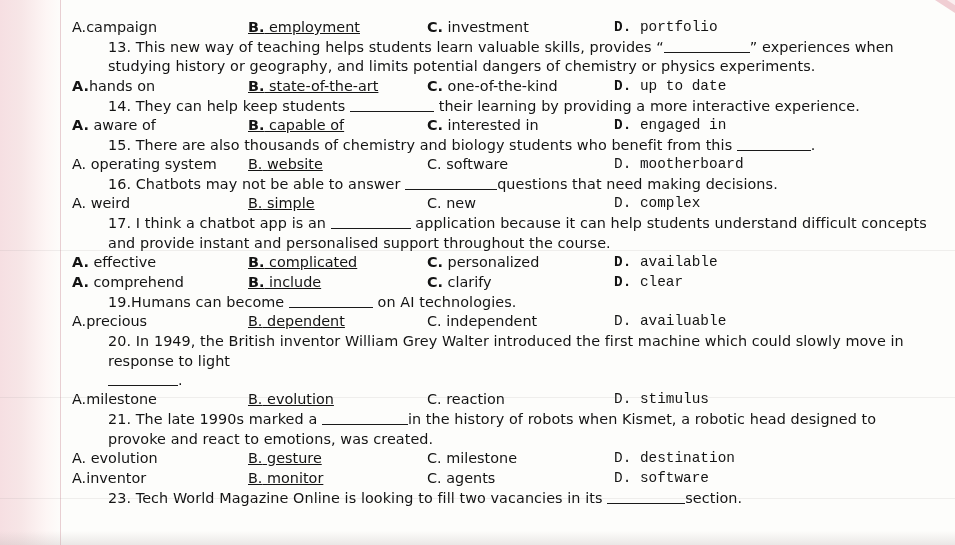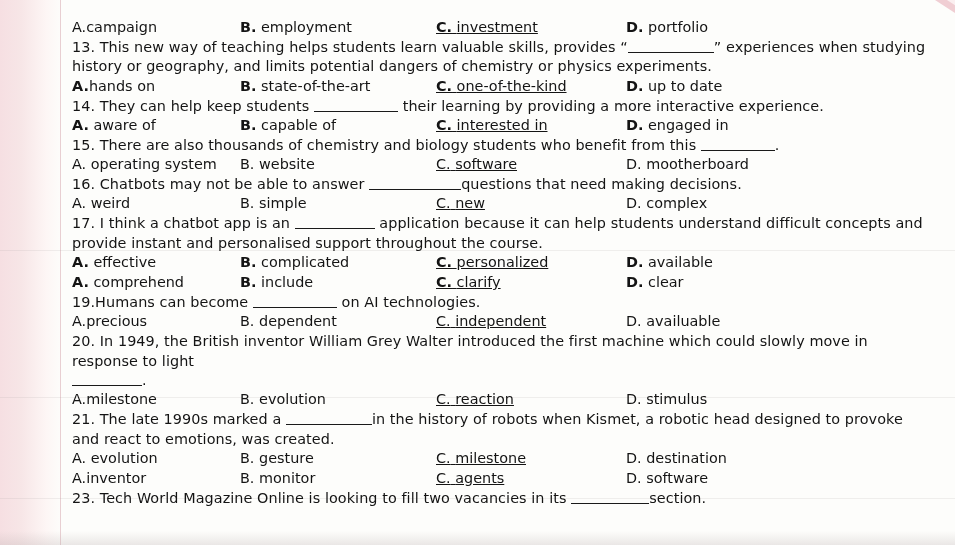--- a/index.html
+++ b/index.html
@@ -63,38 +63,39 @@
     width: 862px;
   }
   .q-block {
     margin-bottom: 1px;
   }
   .stem {
     font-size: 14.4px;
     line-height: 1.34;
     color: #141414;
     letter-spacing: 0.005em;
+    margin-left: 36px;
   }
   .opts {
     display: block;
     position: relative;
     font-size: 14.4px;
     line-height: 1.32;
     color: #141414;
     height: 19px;
   }
   .opt {
     position: absolute;
     top: 0;
     white-space: nowrap;
   }
   .opt.c0 { left: 0px; }
-  .opt.c1 { left: 168px; }
-  .opt.c2 { left: 364px; text-decoration: underline; }
-  .opt.c3 { left: 554px; }
+  .opt.c1 { left: 176px; text-decoration: underline; }
+  .opt.c2 { left: 355px; }
+  .opt.c3 { left: 542px; font-family: Liberation Mono, monospace; }
   .opt b { font-weight: 700; }
   .blank {
     display: inline-block;
     border-bottom: 1px solid #1a1a1a;
     height: 0.95em;
     vertical-align: -1px;
   }
   
   .crease {
     position: absolute;

